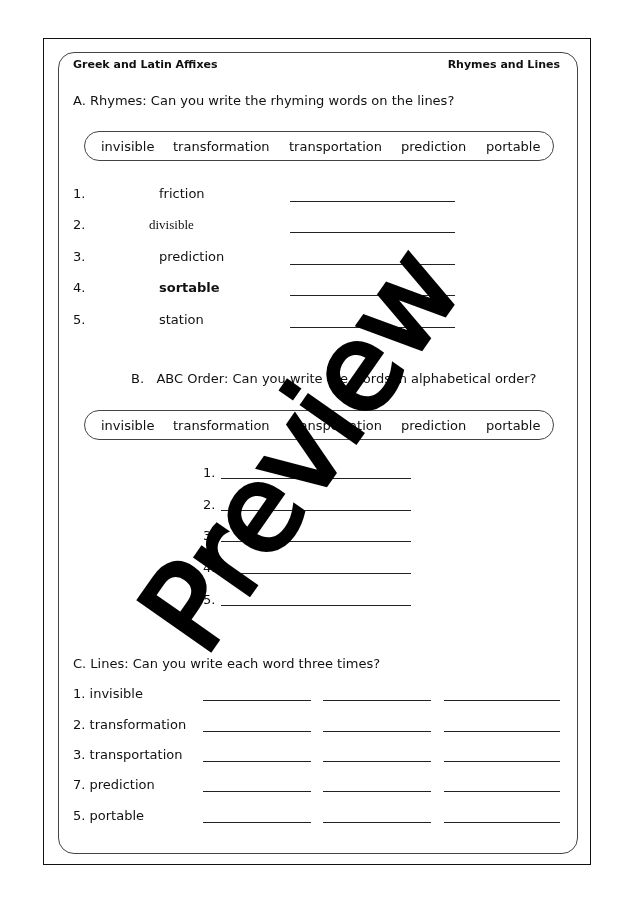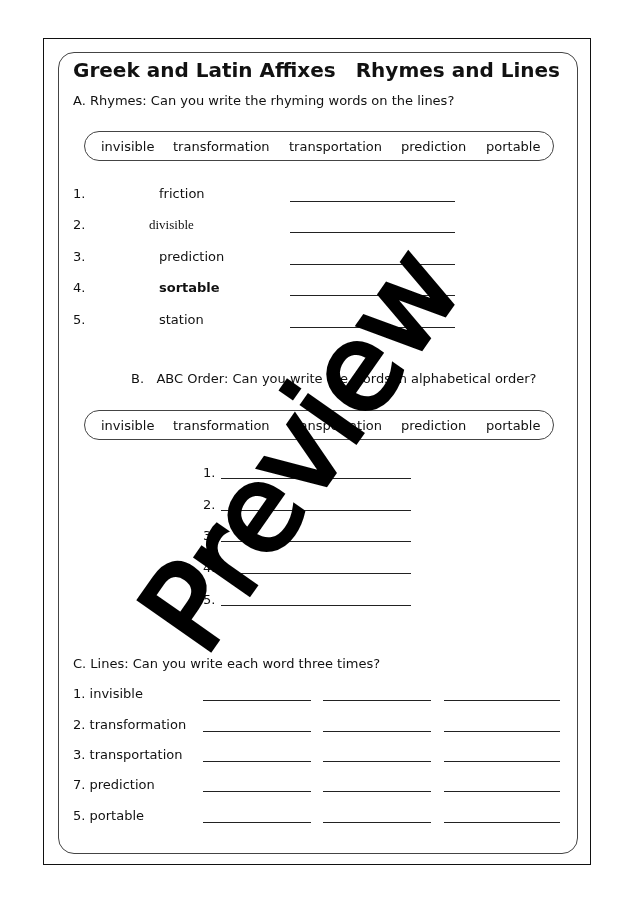--- a/index.html
+++ b/index.html
@@ -9,21 +9,21 @@
     }
     .outer-border {
       position: absolute; left: 43px; top: 38px; width: 548px; height: 827px;
       border: 1.5px solid #111; box-sizing: border-box;
     }
     .inner-box {
       position: absolute; left: 58px; top: 52px; width: 520px; height: 802px;
       border: 1px solid #444; border-radius: 16px; box-sizing: border-box;
     }
     .abs { position: absolute; white-space: nowrap; }
-    .title { font-size: 20px; font-weight: bold; top: 58px; }
+    .title { font-size: 11px; font-weight: bold; top: 58px; }
     .instr { font-size: 13px; }
     .txt { font-size: 13px; }
     .word-bank {
       position: absolute; left: 84px; width: 470px; height: 30px;
       border: 1px solid #444; border-radius: 15px; box-sizing: border-box;
     }
     .wb-word { position: absolute; font-size: 13px; top: 7px; }
     .line { position: absolute; height: 0; border-bottom: 1px solid #222; }
     .watermark {
       position: absolute; left: 300px; top: 450px;

